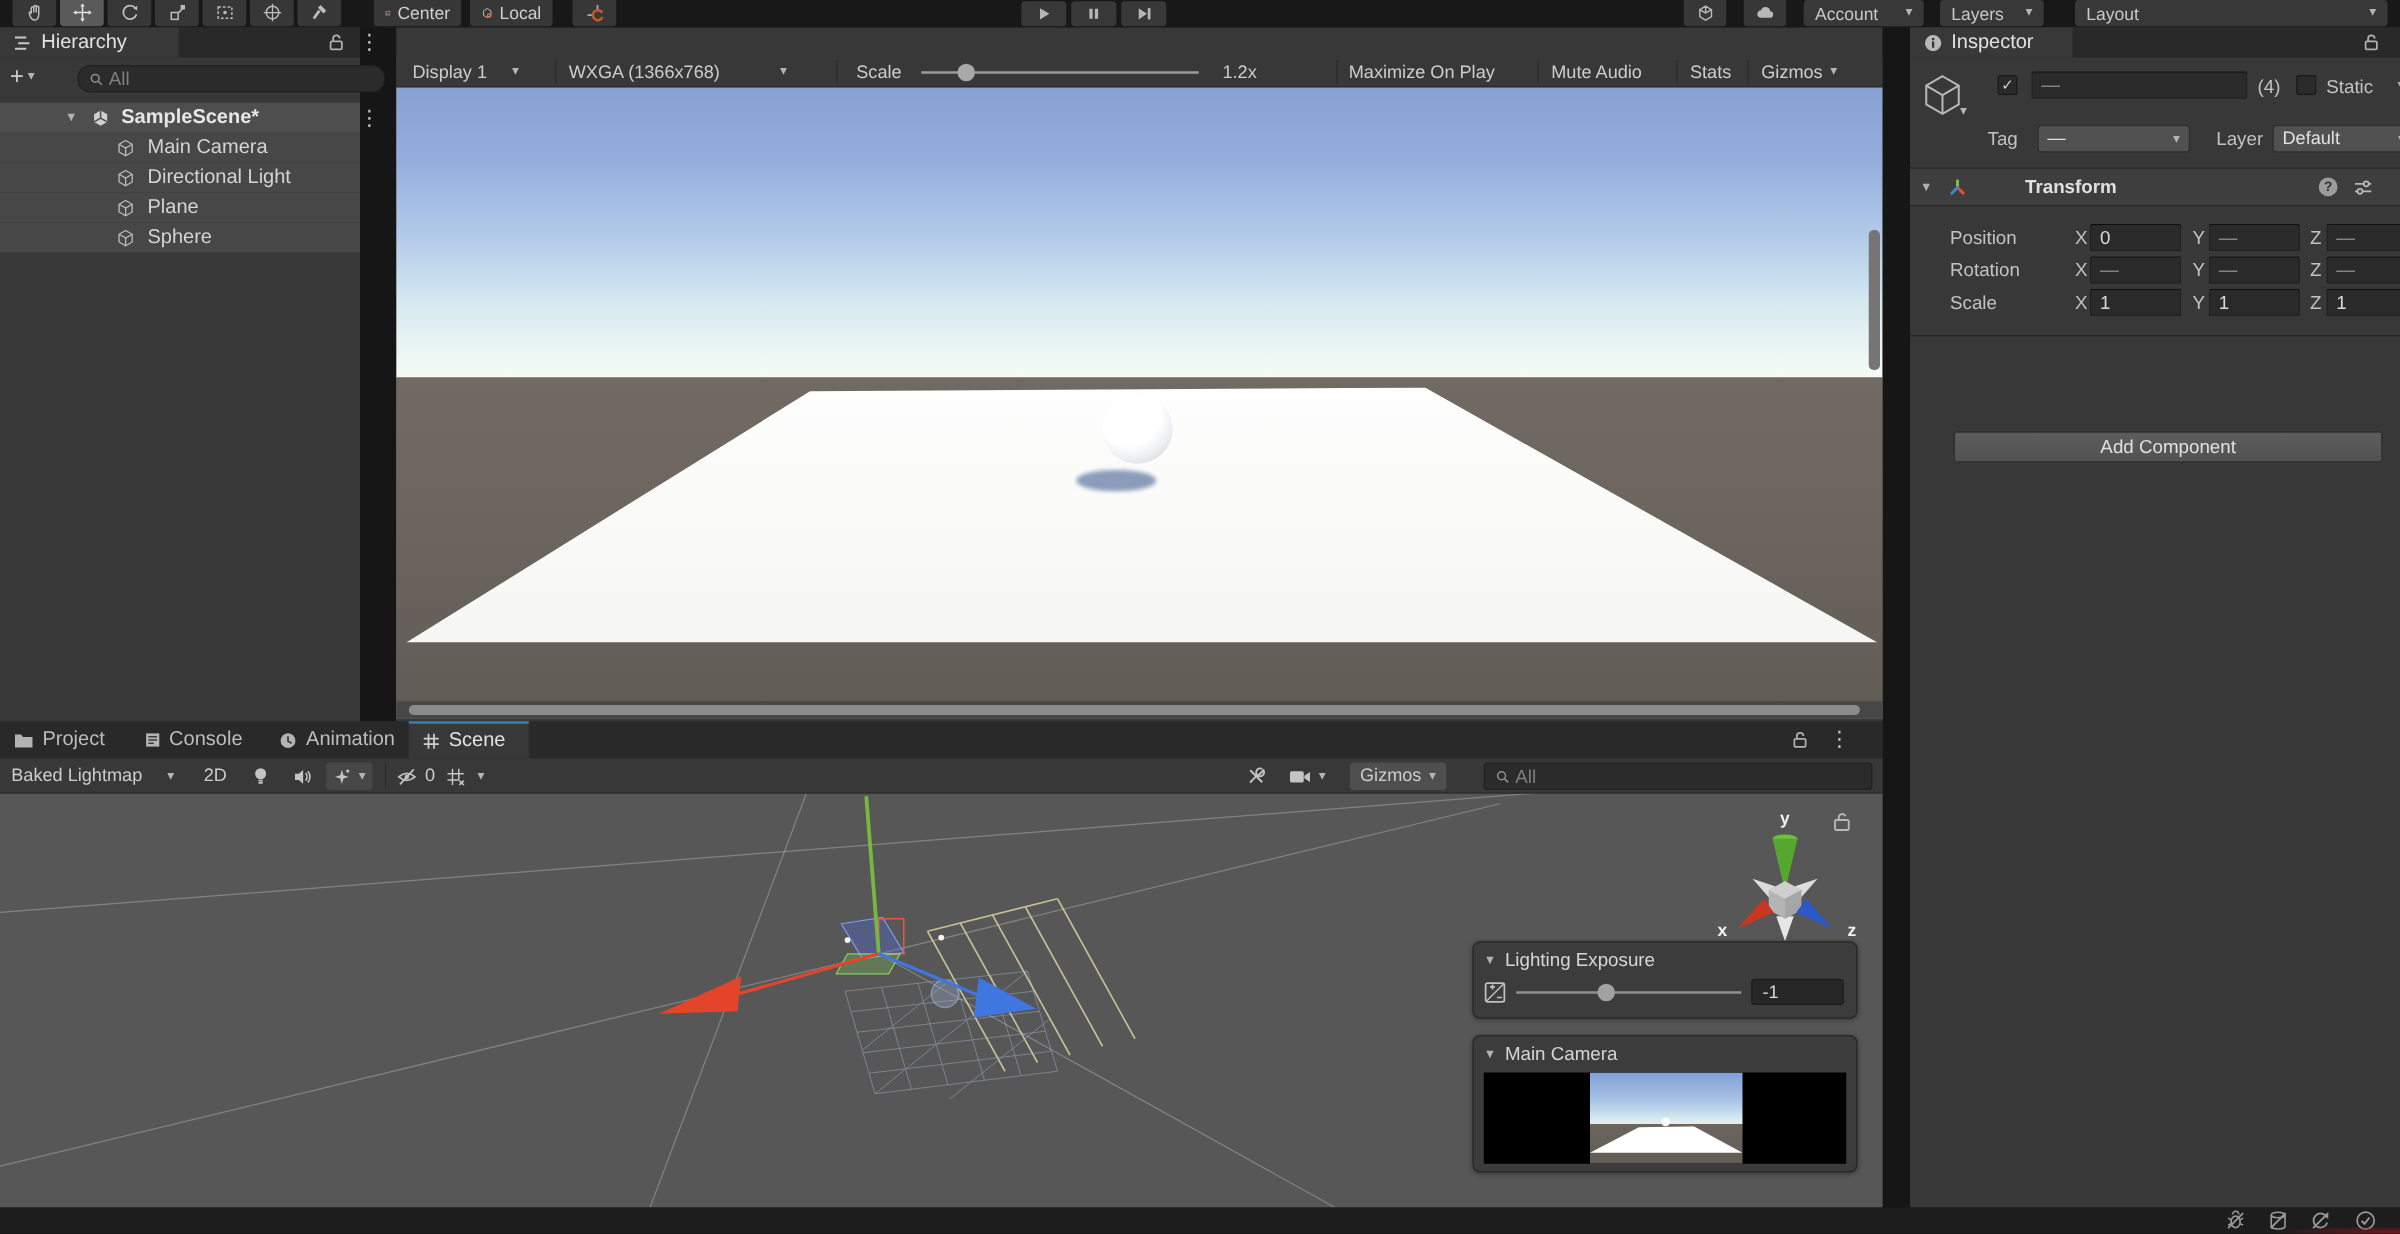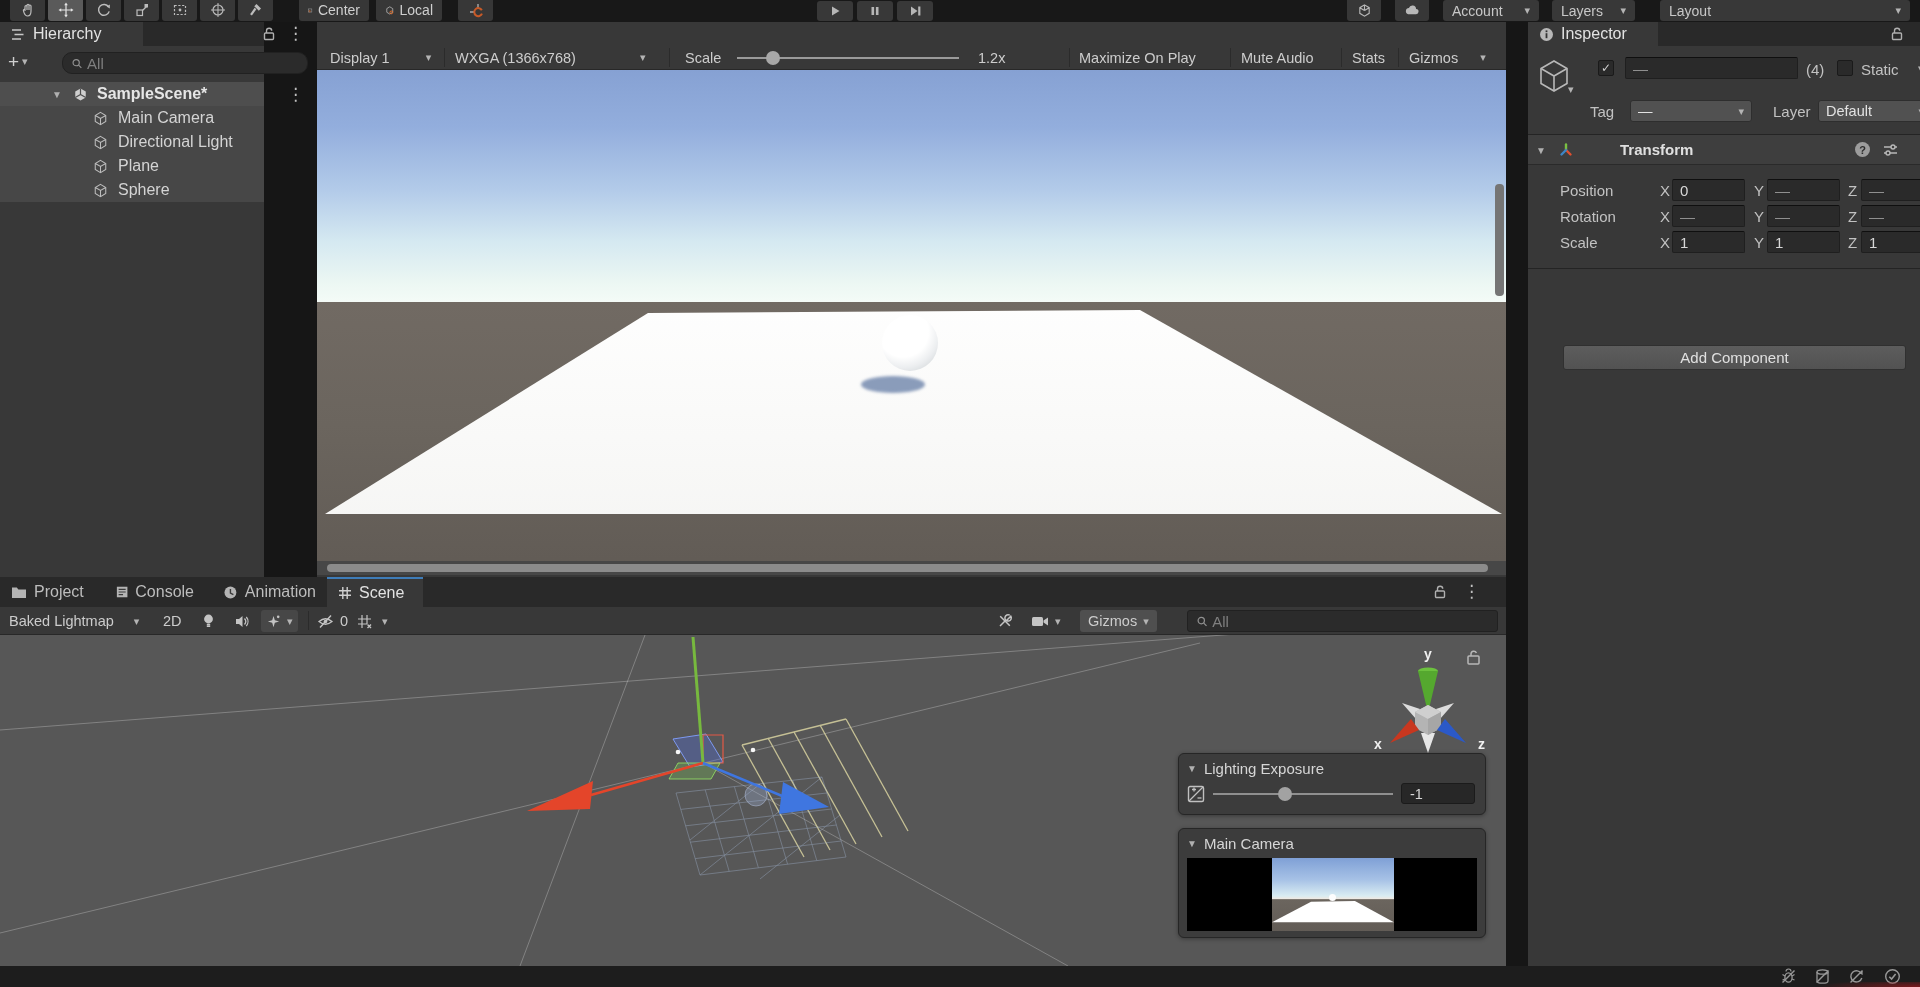--- a/index.html
+++ b/index.html
@@ -18,30 +18,30 @@
   .toolbtn.sel{background:#5a5a5a;}
   .pivotbtn{position:absolute;top:-8px;height:29px;background:#373737;border-radius:3px;display:flex;align-items:flex-end;justify-content:center;gap:5px;padding:0 9px 3px 9px;color:#cfcfcf;font-size:14px;}
   .playbtn{position:absolute;top:1px;height:20px;width:36px;background:#383838;border-radius:3px;display:flex;align-items:center;justify-content:center;}
   .topdrop{position:absolute;top:0;height:21px;background:#383838;border-radius:3px;display:flex;align-items:center;justify-content:space-between;padding:0 9px;color:#c8c8c8;font-size:14px;}
   
   .tabbar{position:absolute;left:0;right:0;top:0;background:#292929;}
   .tab{position:absolute;top:0;bottom:0;display:flex;align-items:center;gap:7px;padding:0 11px;color:#bdbdbd;font-size:16px;white-space:nowrap;}
   .tab.active{background:#383838;color:#e2e2e2;}
   .tab.focus-top{border-top:2px solid #3e7cb8;}
   
-  #hierarchy{left:0;top:22px;width:264px;height:555px;}
+  #hierarchy{left:0;top:22px;width:288px;height:555px;}
   .searchfield{position:absolute;background:#2b2b2b;border:1px solid #212121;border-radius:10px;display:flex;align-items:center;gap:4px;padding:0 8px;height:22px;}
   .searchfield input{background:transparent;border:0;outline:none;color:#cfcfcf;font-size:15px;width:100%;padding:0;}
   .searchfield input::placeholder{color:#7f7f7f;}
   .hrow{position:absolute;left:0;right:0;height:24px;display:flex;align-items:center;}
   .hrow .lbl{font-size:16px;color:#d4d4d4;}
   
   #game{left:317px;top:22px;width:1189px;height:555px;}
   #game-ctrl{position:absolute;left:0;right:0;top:24px;height:24px;background:#383838;border-bottom:1px solid #282828;font-size:14.5px;color:#cdcdcd;}
-  .ctrl-item{position:absolute;top:0;height:23px;display:flex;align-items:center;gap:22px;padding:0 6px;white-space:nowrap;}
+  .ctrl-item{position:absolute;top:0;height:23px;display:flex;align-items:center;gap:6px;padding:0 6px;white-space:nowrap;}
   .vdiv{position:absolute;top:2px;height:19px;width:1px;background:#2b2b2b;}
   #gviewport{position:absolute;left:0;top:48px;width:1189px;height:505px;overflow:hidden;background:#6b655e;}
   .gv-sky{position:absolute;left:0;top:0;right:0;height:232px;background:linear-gradient(#86a1d3 0%,#93aedd 25%,#b3cbe9 52%,#d5e9f1 74%,#ecf7f3 92%,#f4fbf7 100%);}
   .gv-ground{position:absolute;left:0;top:232px;right:0;bottom:0;background:linear-gradient(#716a63 0%,#6b655e 45%,#615b55 100%);}
   .gv-plane{position:absolute;inset:0;background:linear-gradient(#ffffff 40%,#f4f4f2 100%);clip-path:polygon(331px 243px,823px 240px,1185px 444px,8px 444px);}
   .gv-sphere{position:absolute;left:565px;top:245px;width:56px;height:56px;border-radius:50%;background:radial-gradient(circle at 38% 30%,#ffffff 48%,#eceef0 68%,#d3d7da 88%,#c3c8cd 100%);}
   .gv-shadow{position:absolute;left:544px;top:306px;width:64px;height:17px;border-radius:50%;background:#7e92b4;filter:blur(1.5px);opacity:.9;}
   .hscroll-track{position:absolute;left:0;right:0;bottom:0;height:14px;background:#474747;}
   .hscroll-thumb{position:absolute;left:10px;right:18px;bottom:3px;height:8px;border-radius:4px;background:#8b8b8b;}
   .vscroll-thumb{position:absolute;right:2px;top:114px;width:9px;height:112px;border-radius:4px;background:#757575;}

